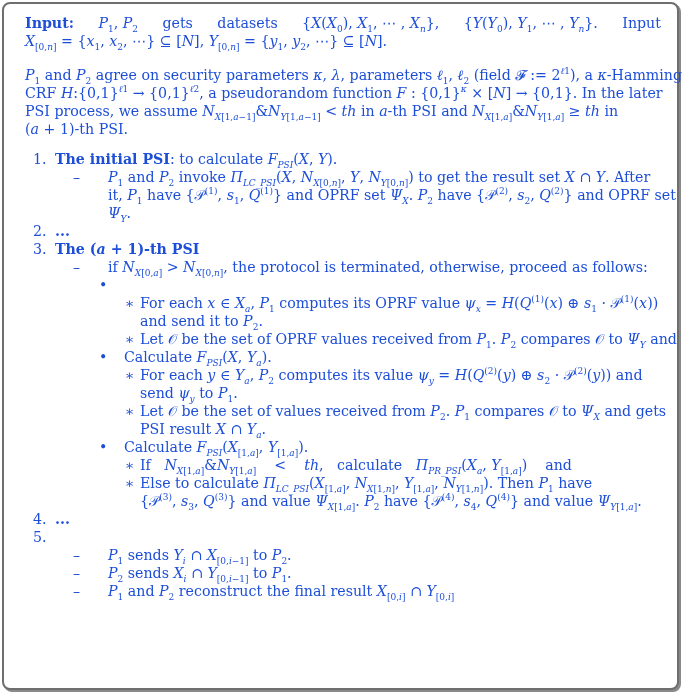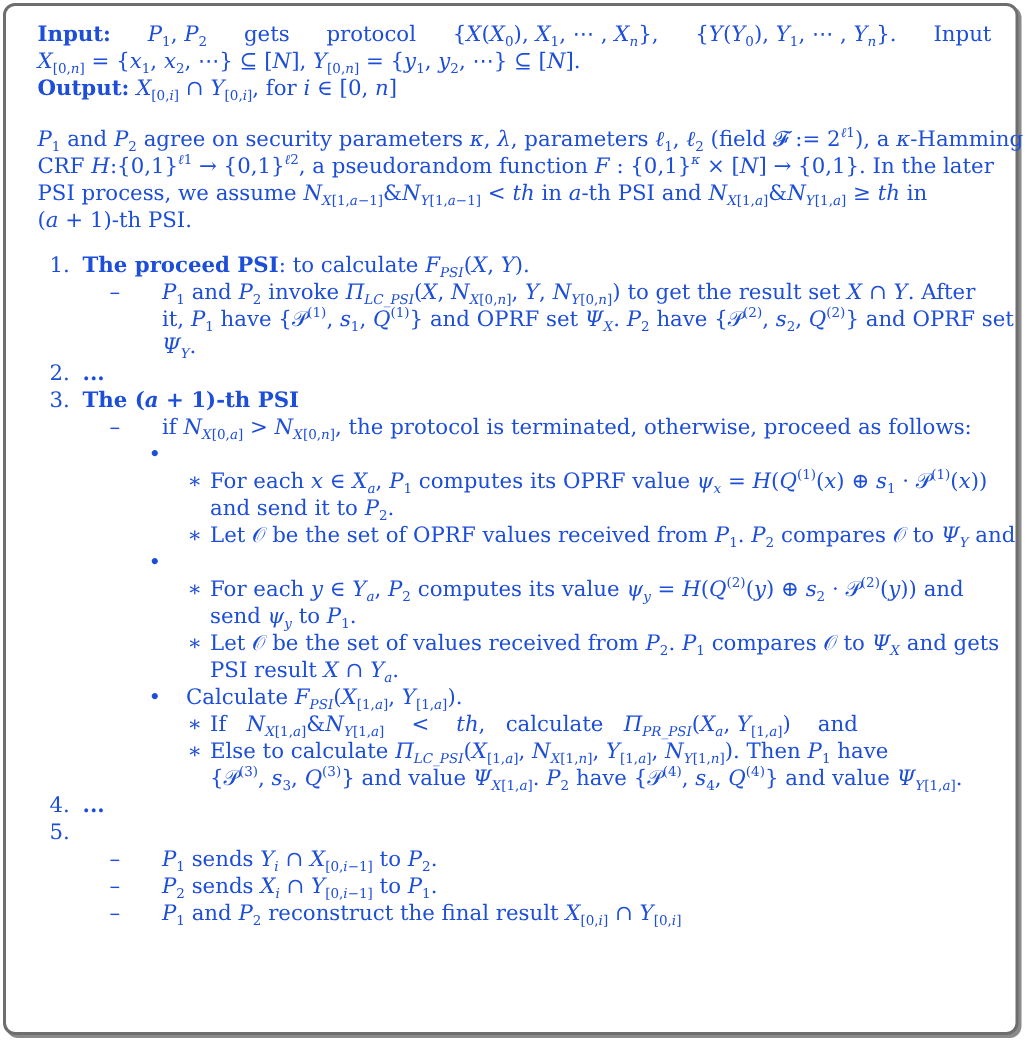--- a/index.html
+++ b/index.html
@@ -39,59 +39,58 @@
 <body>
 
 <div class="frame"></div>
 
 <div class="content">
 
   <div class="just">
     <span><b>Input:</b></span>
     <span><i>P</i><sub>1</sub>, <i>P</i><sub>2</sub></span>
     <span>gets</span>
-      <span>protocol</span>
+      <span>datasets</span>
     <span>{<i>X</i>(<i>X</i><sub>0</sub>), <i>X</i><sub>1</sub>, ⋯ , <i>X<sub>n</sub></i>},</span>
     <span>{<i>Y</i>(<i>Y</i><sub>0</sub>), <i>Y</i><sub>1</sub>, ⋯ , <i>Y<sub>n</sub></i>}.</span>
     <span>Input</span>
   </div>
   <div class="line"><i>X</i><sub>[0,<i>n</i>]</sub> = {<i>x</i><sub>1</sub>, <i>x</i><sub>2</sub>, ⋯} ⊆ [<i>N</i>], <i>Y</i><sub>[0,<i>n</i>]</sub> = {<i>y</i><sub>1</sub>, <i>y</i><sub>2</sub>, ⋯} ⊆ [<i>N</i>].</div>
-  <div class="line"><b>Output:</b> <i>X</i><sub>[0,<i>i</i>]</sub> ∩ <i>Y</i><sub>[0,<i>i</i>]</sub>, for <i>i</i> ∈ [0, <i>n</i>]</div>
 
   <div class="gap"></div>
 
   <div class="just">
       <span><i>P</i><sub>1</sub> and <i>P</i><sub>2</sub> agree on security parameters <i>κ</i>, <i>λ</i>, parameters <i>ℓ</i><sub>1</sub>, <i>ℓ</i><sub>2</sub> (field 𝓕 := 2<sup><i>ℓ</i>1</sup>), a <i>κ</i>-Hamming</span>
     </div>
   <div class="just">
       <span>CRF <i>H</i>:{0,1}<sup><i>ℓ</i>1</sup> → {0,1}<sup><i>ℓ</i>2</sup>, a pseudorandom function <i>F</i> : {0,1}<sup><i>κ</i></sup> × [<i>N</i>] → {0,1}. In the later</span>
     </div>
   <div class="just">
       <span>PSI process, we assume <i>N</i><sub><i>X</i>[1,<i>a</i>−1]</sub>&amp;<i>N</i><sub><i>Y</i>[1,<i>a</i>−1]</sub> &lt; <i>th</i> in <i>a</i>-th PSI and <i>N</i><sub><i>X</i>[1,<i>a</i>]</sub>&amp;<i>N</i><sub><i>Y</i>[1,<i>a</i>]</sub> ≥ <i>th</i> in</span>
     </div>
   <div class="line">(<i>a</i> + 1)-th PSI.</div>
 
   <div class="gap2"></div>
 
-  <div class="line item"><span class="num">1.</span><span class="l1"><b>The proceed PSI</b>: to calculate <i>F<sub>PSI</sub></i>(<i>X</i>, <i>Y</i>).</span></div>
+  <div class="line item"><span class="num">1.</span><span class="l1"><b>The initial PSI</b>: to calculate <i>F<sub>PSI</sub></i>(<i>X</i>, <i>Y</i>).</span></div>
   <div class="line item"><span class="dash">–</span><span class="l2"><i>P</i><sub>1</sub> and <i>P</i><sub>2</sub> invoke <i>Π<sub>LC_PSI</sub></i>(<i>X</i>, <i>N</i><sub><i>X</i>[0,<i>n</i>]</sub>, <i>Y</i>, <i>N</i><sub><i>Y</i>[0,<i>n</i>]</sub>) to get the result set <i>X</i> ∩ <i>Y</i>. After</span></div>
   <div class="line l2">it, <i>P</i><sub>1</sub> have {𝒫<sup>(1)</sup>, <i>s</i><sub>1</sub>, <i>Q</i><sup>(1)</sup>} and OPRF set <i>Ψ<sub>X</sub></i>. <i>P</i><sub>2</sub> have {𝒫<sup>(2)</sup>, <i>s</i><sub>2</sub>, <i>Q</i><sup>(2)</sup>} and OPRF set</div>
   <div class="line l2"><i>Ψ<sub>Y</sub></i>.</div>
 
   <div class="line item"><span class="num">2.</span><span class="l1"><b>...</b></span></div>
 
   <div class="line item"><span class="num">3.</span><span class="l1"><b>The (<i>a</i> + 1)-th PSI</b></span></div>
   <div class="line item"><span class="dash">–</span><span class="l2">if <i>N</i><sub><i>X</i>[0,<i>a</i>]</sub> &gt; <i>N</i><sub><i>X</i>[0,<i>n</i>]</sub>, the protocol is terminated, otherwise, proceed as follows:</span></div>
 
   <div class="line item"><span class="bullet">•</span></div>
   <div class="line item"><span class="star">∗</span><span class="l4">For each <i>x</i> ∈ <i>X<sub>a</sub></i>, <i>P</i><sub>1</sub> computes its OPRF value <i>ψ<sub>x</sub></i> = <i>H</i>(<i>Q</i><sup>(1)</sup>(<i>x</i>) ⊕ <i>s</i><sub>1</sub> · 𝒫<sup>(1)</sup>(<i>x</i>))</span></div>
   <div class="line l4">and send it to <i>P</i><sub>2</sub>.</div>
   <div class="line item"><span class="star">∗</span><span class="l4">Let 𝒪 be the set of OPRF values received from <i>P</i><sub>1</sub>. <i>P</i><sub>2</sub> compares 𝒪 to <i>Ψ<sub>Y</sub></i> and</span></div>
 
-  <div class="line item"><span class="bullet">•</span></div>
+  <div class="line item"><span class="bullet">•</span><span class="l3">Calculate <i>F<sub>PSI</sub></i>(<i>X</i>, <i>Y<sub>a</sub></i>).</span></div>
   <div class="line item"><span class="star">∗</span><span class="l4">For each <i>y</i> ∈ <i>Y<sub>a</sub></i>, <i>P</i><sub>2</sub> computes its value <i>ψ<sub>y</sub></i> = <i>H</i>(<i>Q</i><sup>(2)</sup>(<i>y</i>) ⊕ <i>s</i><sub>2</sub> · 𝒫<sup>(2)</sup>(<i>y</i>)) and</span></div>
   <div class="line l4">send <i>ψ<sub>y</sub></i> to <i>P</i><sub>1</sub>.</div>
   <div class="line item"><span class="star">∗</span><span class="l4">Let 𝒪 be the set of values received from <i>P</i><sub>2</sub>. <i>P</i><sub>1</sub> compares 𝒪 to <i>Ψ<sub>X</sub></i> and gets</span></div>
   <div class="line l4">PSI result <i>X</i> ∩ <i>Y<sub>a</sub></i>.</div>
 
   <div class="line item"><span class="bullet">•</span><span class="l3">Calculate <i>F<sub>PSI</sub></i>(<i>X</i><sub>[1,<i>a</i>]</sub>, <i>Y</i><sub>[1,<i>a</i>]</sub>).</span></div>
   <div class="line item"><span class="star">∗</span><span class="l4">If &nbsp;&nbsp;<i>N</i><sub><i>X</i>[1,<i>a</i>]</sub>&amp;<i>N</i><sub><i>Y</i>[1,<i>a</i>]</sub> &nbsp;&nbsp;&nbsp;&lt; &nbsp;&nbsp;&nbsp;<i>th</i>, &nbsp;&nbsp;calculate &nbsp;&nbsp;<i>Π<sub>PR_PSI</sub></i>(<i>X<sub>a</sub></i>, <i>Y</i><sub>[1,<i>a</i>]</sub>) &nbsp;&nbsp;&nbsp;and</span></div>
   <div class="line item"><span class="star">∗</span><span class="l4">Else to calculate <i>Π<sub>LC_PSI</sub></i>(<i>X</i><sub>[1,<i>a</i>]</sub>, <i>N</i><sub><i>X</i>[1,<i>n</i>]</sub>, <i>Y</i><sub>[1,<i>a</i>]</sub>, <i>N</i><sub><i>Y</i>[1,<i>n</i>]</sub>). Then <i>P</i><sub>1</sub> have</span></div>
   <div class="line l4">{𝒫<sup>(3)</sup>, <i>s</i><sub>3</sub>, <i>Q</i><sup>(3)</sup>} and value <i>Ψ</i><sub><i>X</i>[1,<i>a</i>]</sub>. <i>P</i><sub>2</sub> have {𝒫<sup>(4)</sup>, <i>s</i><sub>4</sub>, <i>Q</i><sup>(4)</sup>} and value <i>Ψ</i><sub><i>Y</i>[1,<i>a</i>]</sub>.</div>
 

